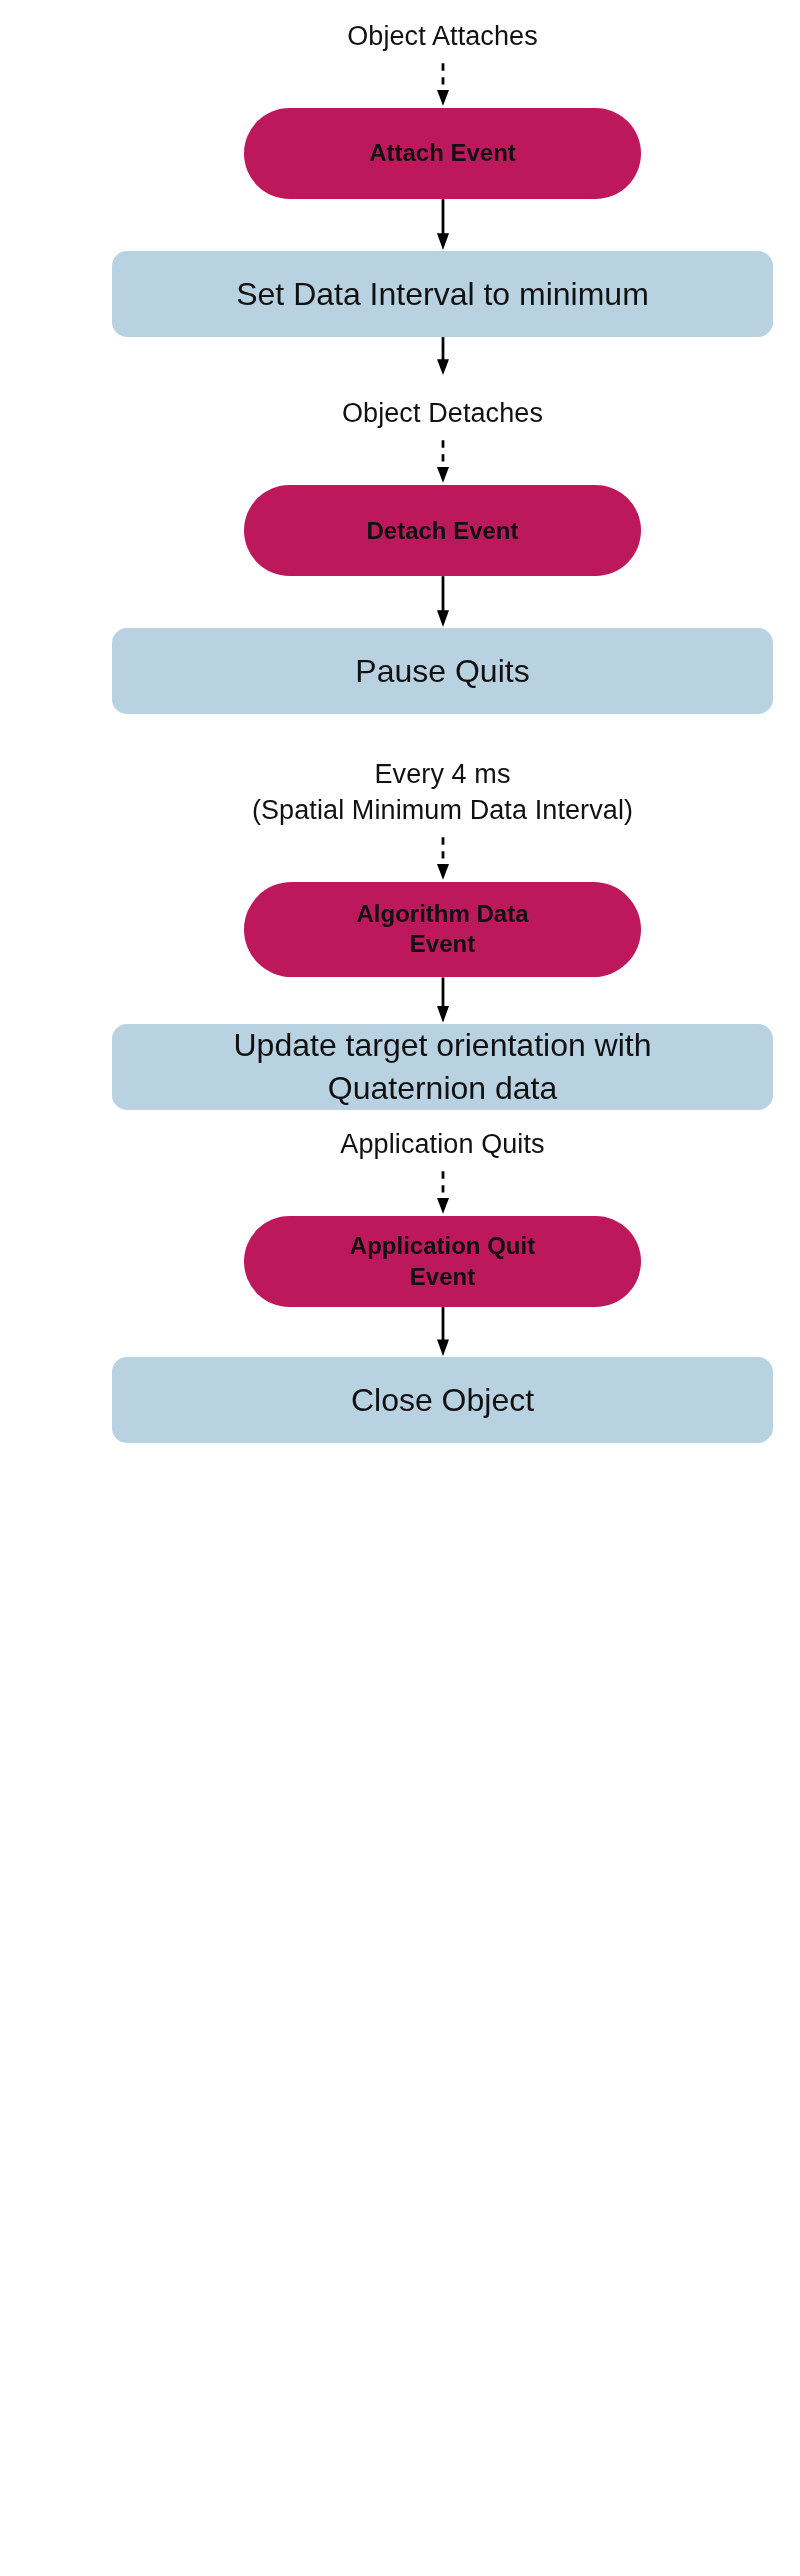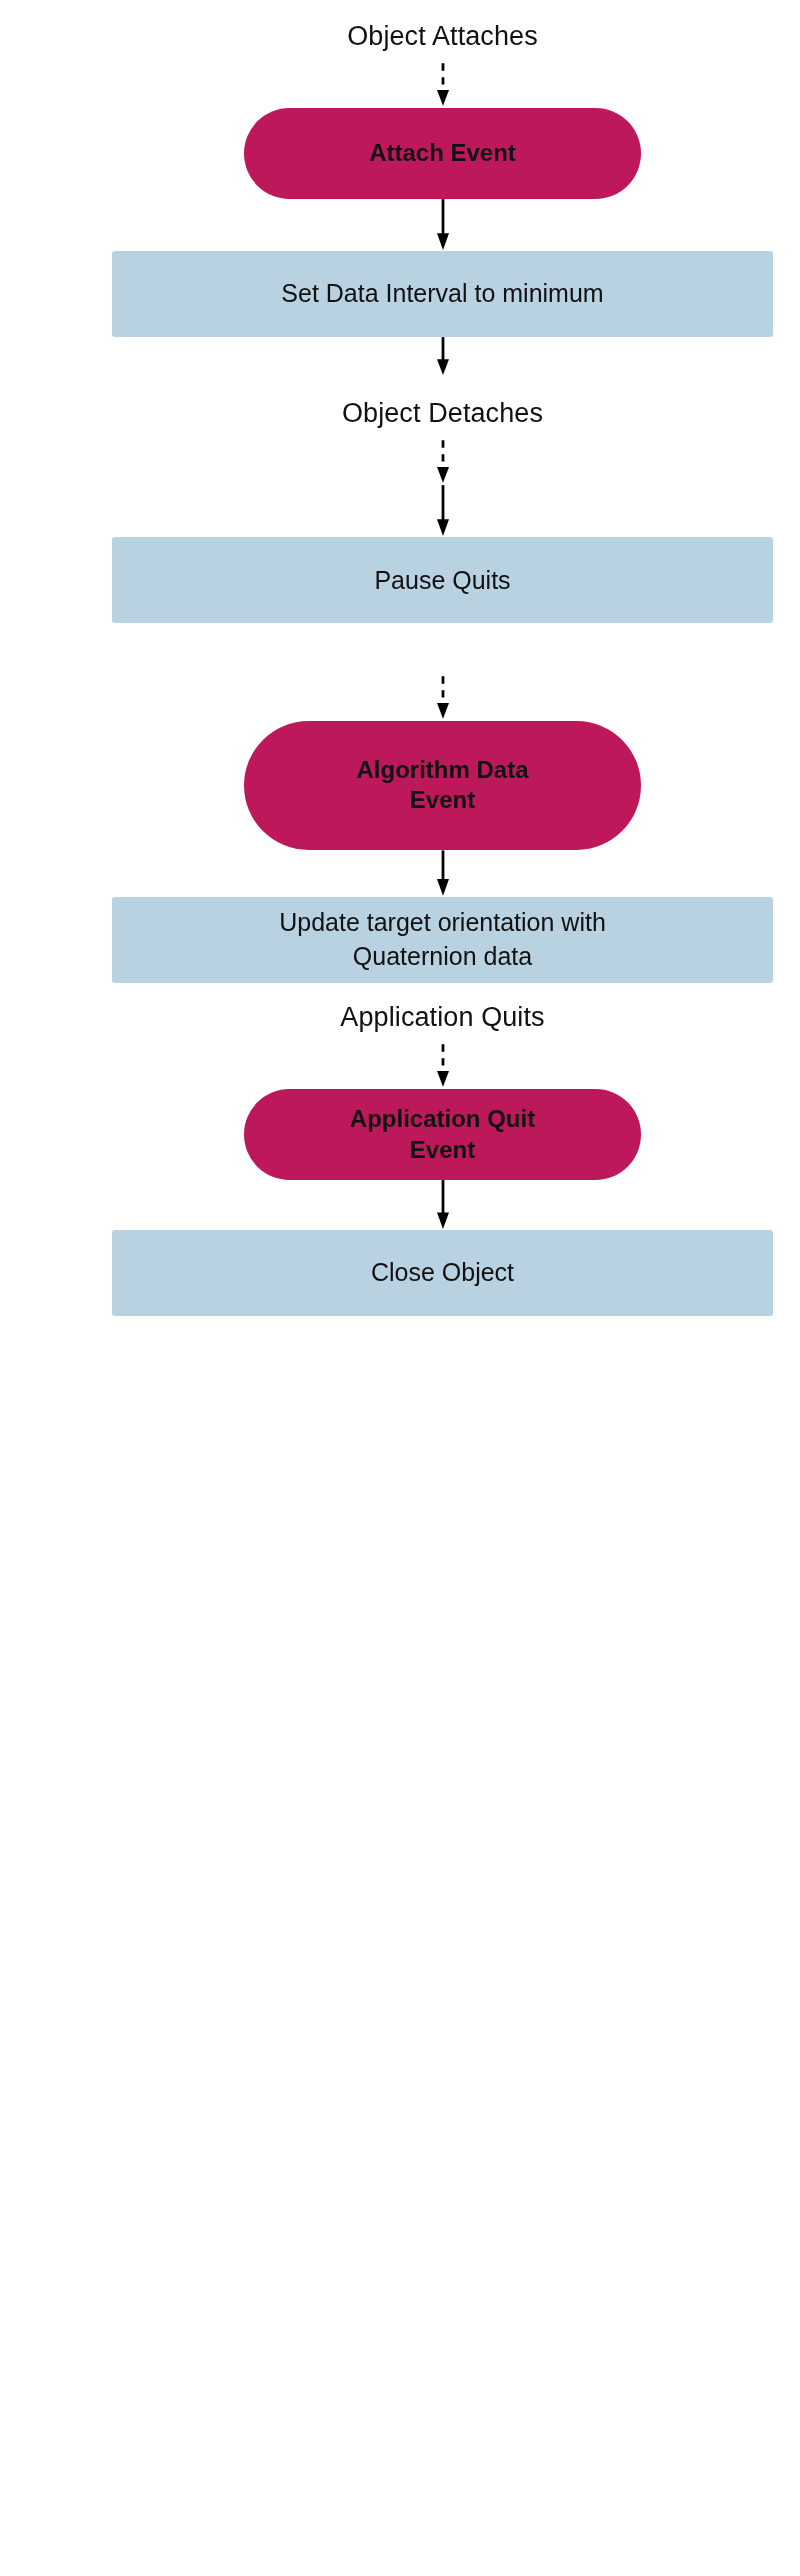--- a/index.html
+++ b/index.html
@@ -59,26 +59,26 @@
     color:#111111;
     padding:9.3px 22.4px;
     box-sizing:border-box;
     white-space:pre-line;
   }
   
   .action-node{
     width:661px;
     min-height:86px;
     background:#b8d2e2;
-    border-radius:3px;
+    border-radius:15px;
     display:flex;
     align-items:center;
     justify-content:center;
     text-align:center;
-    font-size:25px;
+    font-size:32px;
     line-height:1.34;
     color:#111111;
     padding:11.2px 20.5px;
     box-sizing:border-box;
     white-space:pre-line;
   }
 </style>
 </head>
 <body>
 
@@ -109,37 +109,40 @@
   </div>
 
   <div class="flow-section" style="margin-top:20px;">
     <div class="trigger-label">Object Detaches</div>
     <div class="connector" style="height:45px;margin-top:9.3px;">
       <svg width="24" height="45" viewBox="0 0 26 48">
         <line x1="13" y1="0" x2="13" y2="31" stroke="#000" stroke-width="3" stroke-dasharray="8,7"></line>
         <polygon points="13,46 6.5,29 19.5,29" fill="#000"></polygon>
       </svg>
     </div>
+    <div class="event-node" style="height:84px;">Detach Event</div>
     <div class="connector" style="height:52px;">
       <svg width="24" height="52" viewBox="0 0 26 56">
         <line x1="13" y1="0" x2="13" y2="40" stroke="#000" stroke-width="3"></line>
         <polygon points="13,55 6.5,37 19.5,37" fill="#000"></polygon>
       </svg>
     </div>
     <div class="action-node" style="height:86px;">Pause Quits</div>
   </div>
 
   <div class="flow-section" style="margin-top:43px;">
+    <div class="trigger-label">Every 4 ms
+(Spatial Minimum Data Interval)</div>
     <div class="connector" style="height:45px;margin-top:9.3px;">
       <svg width="24" height="45" viewBox="0 0 26 48">
         <line x1="13" y1="0" x2="13" y2="31" stroke="#000" stroke-width="3" stroke-dasharray="8,7"></line>
         <polygon points="13,46 6.5,29 19.5,29" fill="#000"></polygon>
       </svg>
     </div>
-    <div class="event-node" style="height:129px;">Algorithm Data
+    <div class="event-node" style="height:95px;">Algorithm Data
 Event</div>
     <div class="connector" style="height:47px;">
       <svg width="24" height="47" viewBox="0 0 26 50">
         <line x1="13" y1="0" x2="13" y2="34" stroke="#000" stroke-width="3"></line>
         <polygon points="13,49 6.5,31 19.5,31" fill="#000"></polygon>
       </svg>
     </div>
     <div class="action-node" style="height:80px;">Update target orientation with
 Quaternion data</div>
   </div>

